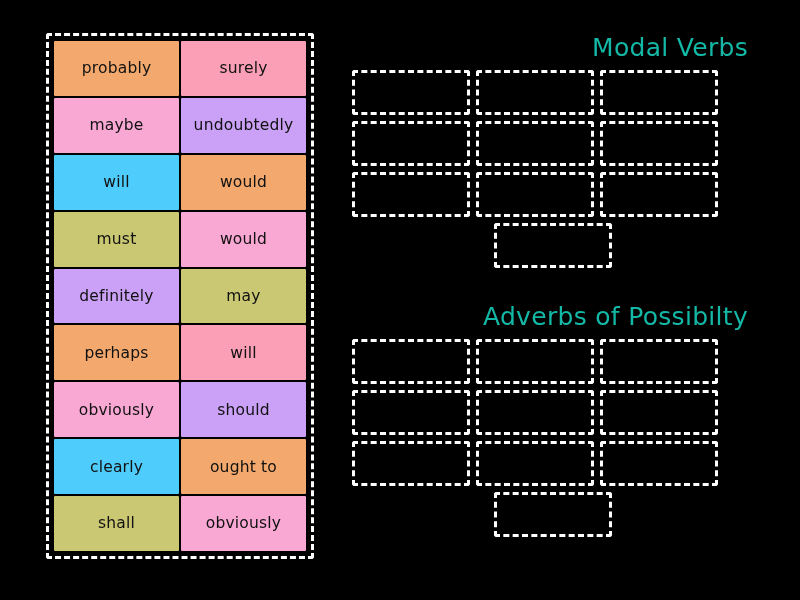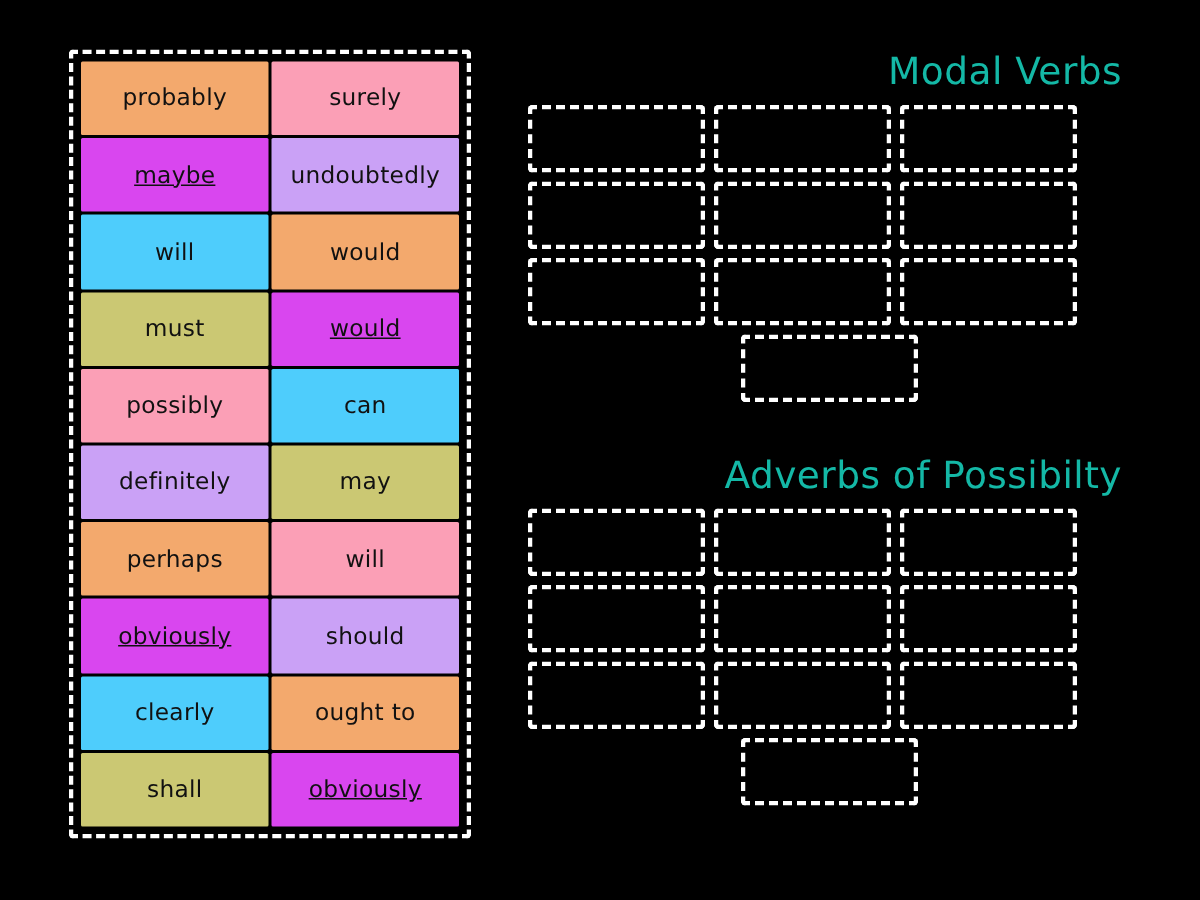--- a/index.html
+++ b/index.html
@@ -60,21 +60,21 @@
     line-height: 1.05;
     border-radius: 1px;
     box-sizing: border-box;
     overflow: hidden;
     white-space: nowrap;
   }
 
   
   .c-orange { background: #f3a96d; }
   .c-pink   { background: #fb9fb6; }
-  .c-green  { background: #d946ef; text-decoration: underline; }
+  .c-green  { background: #f9a8d4; }
   .c-purple { background: #caa1f6; }
   .c-blue   { background: #4ecdfc; }
   .c-khaki  { background: #cbc873; }
 
   
   .category {
     position: absolute;
     left: 352px;
     width: 430px;
   }
@@ -130,24 +130,20 @@
       </div>
       <div class="bank-row">
         <div class="tile c-blue">will</div>
         <div class="tile c-orange">would</div>
       </div>
       <div class="bank-row">
         <div class="tile c-khaki">must</div>
         <div class="tile c-green">would</div>
       </div>
       <div class="bank-row">
-        <div class="tile c-pink">possibly</div>
-        <div class="tile c-blue">can</div>
-      </div>
-      <div class="bank-row">
         <div class="tile c-purple">definitely</div>
         <div class="tile c-khaki">may</div>
       </div>
       <div class="bank-row">
         <div class="tile c-orange">perhaps</div>
         <div class="tile c-pink">will</div>
       </div>
       <div class="bank-row">
         <div class="tile c-green">obviously</div>
         <div class="tile c-purple">should</div>

